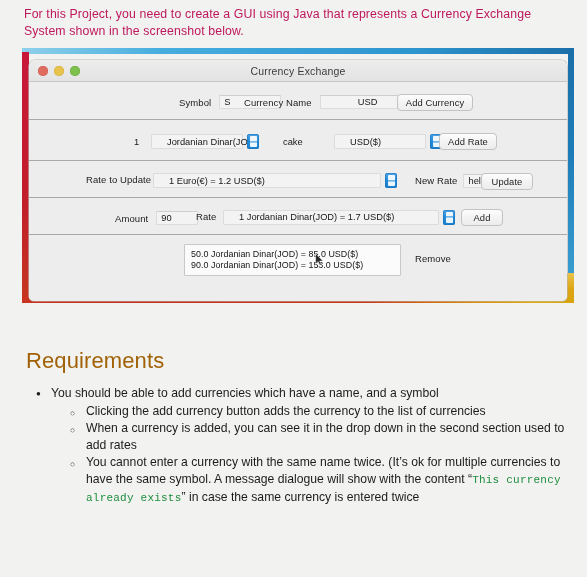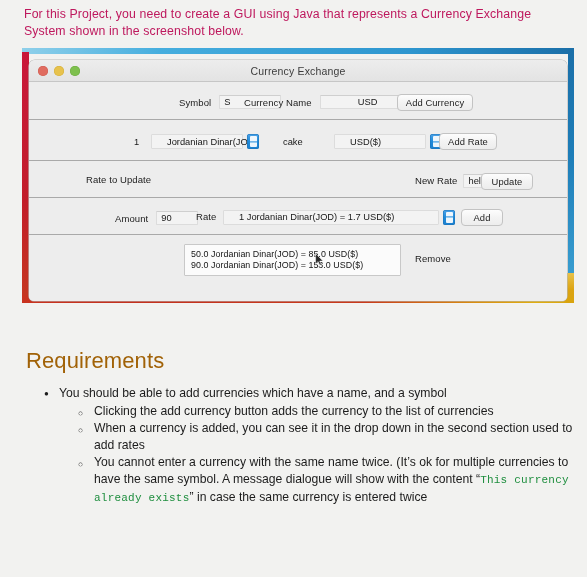--- a/index.html
+++ b/index.html
@@ -202,21 +202,21 @@
 
   
   .req-h {
     font-size: 22px;
     font-weight: 400;
     color: #a16207;
     margin: 45px 0 0 26px;
     letter-spacing: 0.005em;
   }
   ul.lvl1 {
-    margin: 11px 0 0 12px;
+    margin: 11px 0 0 4px;
     padding-left: 47px;
     list-style: none;
   }
   ul.lvl1 > li {
     font-size: 12.2px;
     line-height: 16.6px;
     color: #1c1c1c;
     position: relative;
     padding-left: 0;
   }
@@ -317,20 +317,29 @@
         </div>
       </div>
       <div class="rowline" style="left:410px; top:13px;">
         <div class="btn" style="width:58px;">Add Rate</div>
       </div>
     </div>
 
     <div class="panel p3">
       <div class="rowline" style="left:57px; top:13px;">
         <span class="lbl">Rate to Update</span>
+      </div>
+      <div class="rowline" style="left:124px; top:12px;">
+        <div class="combo">
+          <div class="ctext" style="width:228px;">1 Euro(€) = 1.2 USD($)</div>
+          <div class="stepper">
+            <div class="inner"></div>
+              <div class="bar"></div>
+          </div>
+        </div>
       </div>
       <div class="rowline" style="left:386px; top:13px;">
         <span class="lbl">New Rate</span>
         <div class="tf" style="width:46px; margin-left:6px;">hello</div>
       </div>
       <div class="rowline" style="left:452px; top:12px;">
         <div class="btn" style="width:52px;">Update</div>
       </div>
     </div>
 

